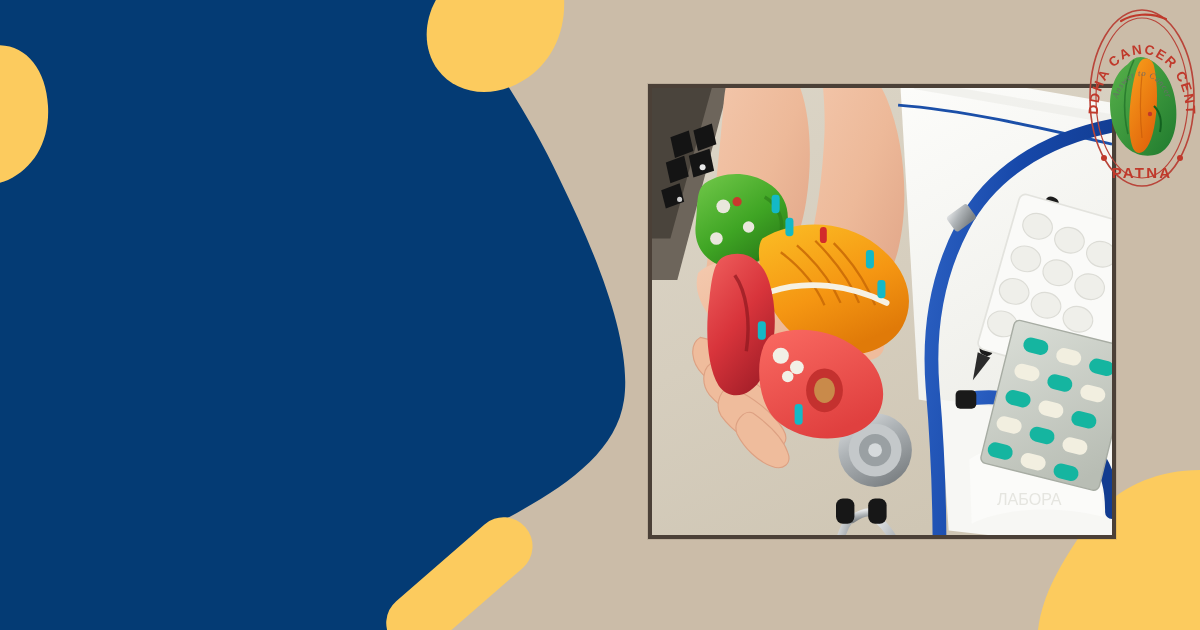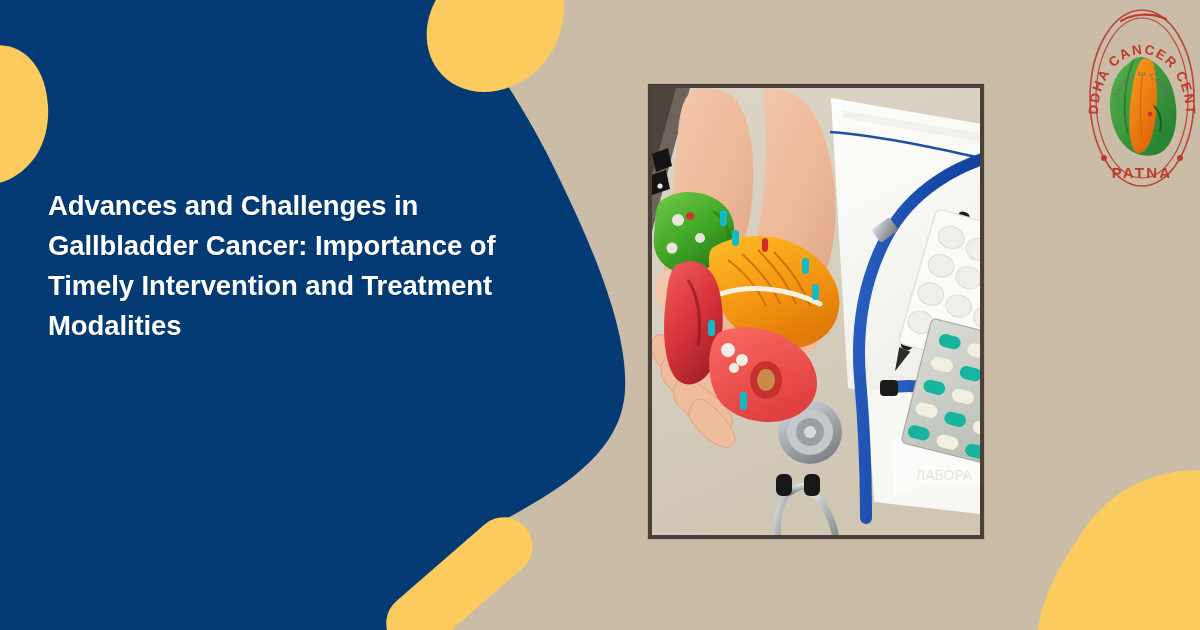--- a/index.html
+++ b/index.html
@@ -46,21 +46,21 @@
     z-index: 6;
     text-shadow: 0 1px 1px rgba(0,0,0,0.18);
     -webkit-font-smoothing: antialiased;
   }
 
   
   .photo-frame {
     position: absolute;
     left: 648px;
     top: 84px;
-    width: 336px;
+    width: 468px;
     height: 455px;
     border: 4px solid #4B4037;
     box-sizing: border-box;
     background: #8b5cf6;
     overflow: hidden;
     z-index: 7;
     box-shadow: 0 0 0 1px rgba(0,0,0,0.08);
   }
   .photo-inner {
     position: absolute;
@@ -111,21 +111,20 @@
 
     <path d="M562,-18 C570,22 556,60 524,80
              C492,100 456,94 438,70
              C420,46 424,10 446,-14 Z" fill="#FCCB5E"></path>
 
     <path d="M1200,470 C1150,470 1110,492 1085,528
              C1062,562 1042,594 1038,630
              L1200,630 Z" fill="#FCCB5E"></path>
   </svg>
 
-  <div class="headline">Advances and Challenges in Gallbladder Cancer: Importance of Timely Intervention and Treatment Modalities</div>
 
   <div class="photo-frame">
     <div class="photo-inner">
       <svg class="photo-svg" viewBox="0 0 400 447" preserveAspectRatio="xMidYMid slice">
         <defs>
           <linearGradient id="deskG" x1="0" y1="0" x2="0.4" y2="1">
             <stop offset="0%" stop-color="#DCD6C8"></stop>
             <stop offset="55%" stop-color="#D6CEBE"></stop>
             <stop offset="100%" stop-color="#CFC6B4"></stop>
           </linearGradient>

